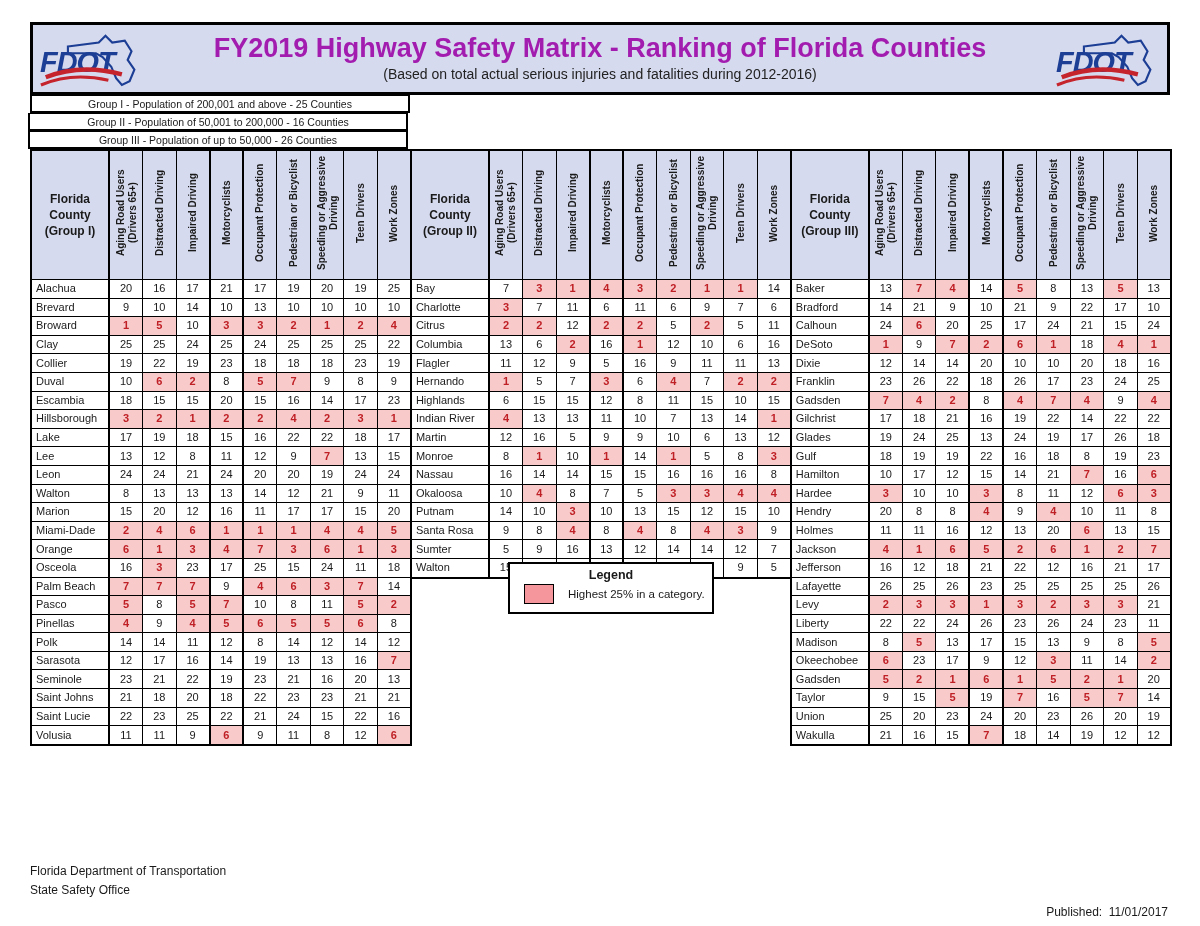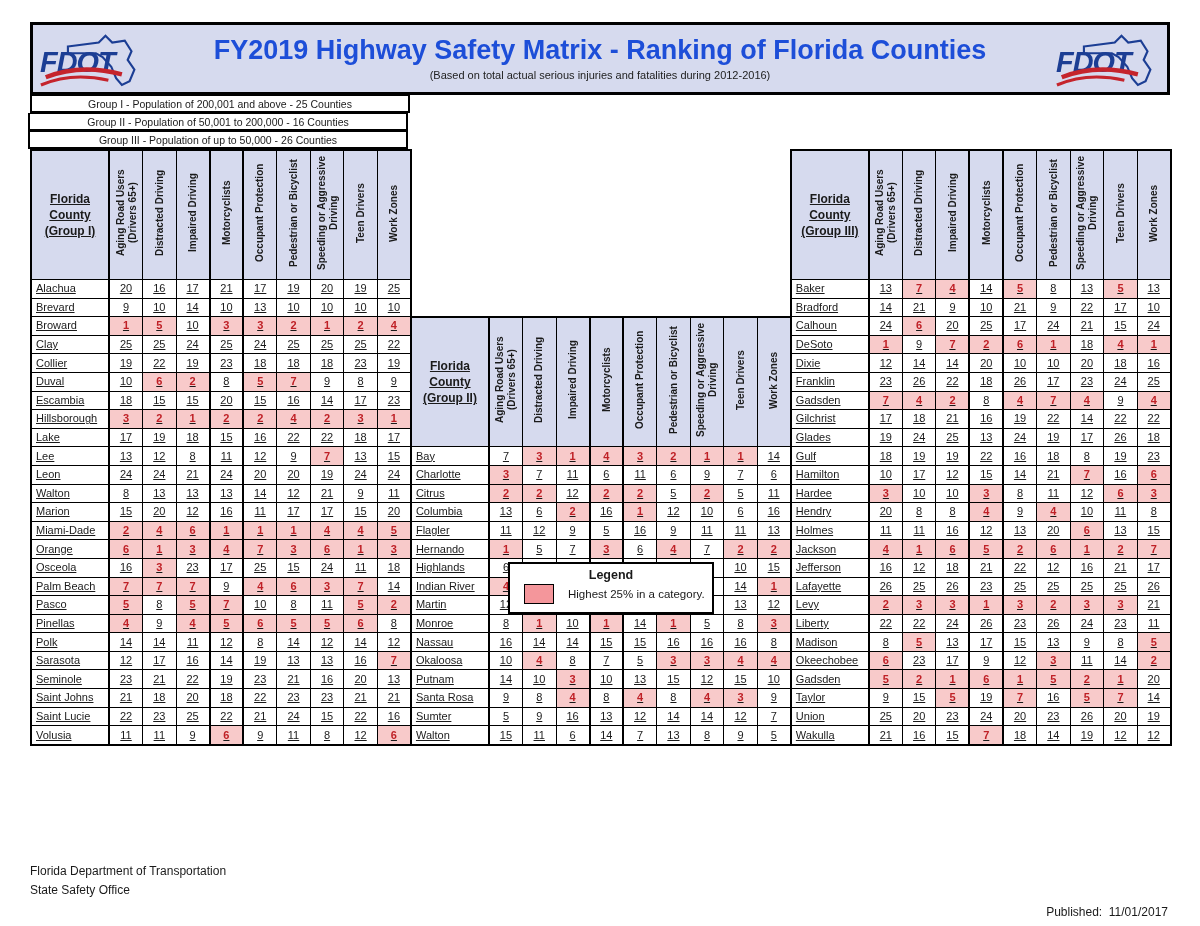--- a/index.html
+++ b/index.html
@@ -6,30 +6,30 @@
   body{
     width:1200px;height:926px;position:relative;background:#fff;
     font-family:"Liberation Sans",sans-serif;color:#1a1a1a;overflow:hidden;
   }
   .matrix{position:absolute;left:30px;top:22px;width:1140px;}
   .title-band{
     box-sizing:border-box;height:73px;background:#d6daee;border:3px solid #000;
     display:flex;align-items:center;justify-content:space-between;padding:0 6px;
   }
   .title-center{flex:1;text-align:center;line-height:1.1;}
-  .page-title{font-size:27px;font-weight:bold;color:#1d4ed8;}
-  .page-subtitle{font-size:11px;margin-top:3px;color:#222;}
+  .page-title{font-size:27px;font-weight:bold;color:#a21caf;}
+  .page-subtitle{font-size:14px;margin-top:3px;color:#222;}
   .logo{width:106px;height:58px;flex:0 0 auto;}
   .groups-row{display:flex;flex-direction:column;}
   .group-band{
     box-sizing:border-box;width:380px;height:18px;border:2px solid #000;border-top-width:1px;
     background:#fff;font-size:10.5px;display:flex;align-items:center;justify-content:center;
   }
   .group-band + .group-band{margin-left:-2px;}
-  .panels{display:flex;align-items:flex-end;text-decoration:underline;}
+  .panels{display:flex;align-items:flex-start;}
   .panel + .panel{margin-left:-2px;}
   .panel table{border-collapse:collapse;table-layout:fixed;width:380px;border:2px solid #000;}
   .panel th,.panel td{border:1px solid #000;overflow:hidden;}
   .panel thead th{height:128px;background:#d6daee;vertical-align:middle;text-align:center;padding:0;}
   th.county-h{font-size:12px;font-weight:bold;line-height:1.35;}
   .rot{
     display:inline-block;writing-mode:vertical-rl;transform:rotate(180deg);
     font-size:10px;font-weight:bold;line-height:1.15;height:120px;white-space:normal;
   }
   .panel td{height:17.6px;font-size:11px;text-align:center;padding:0;line-height:1;background:#fff;}

